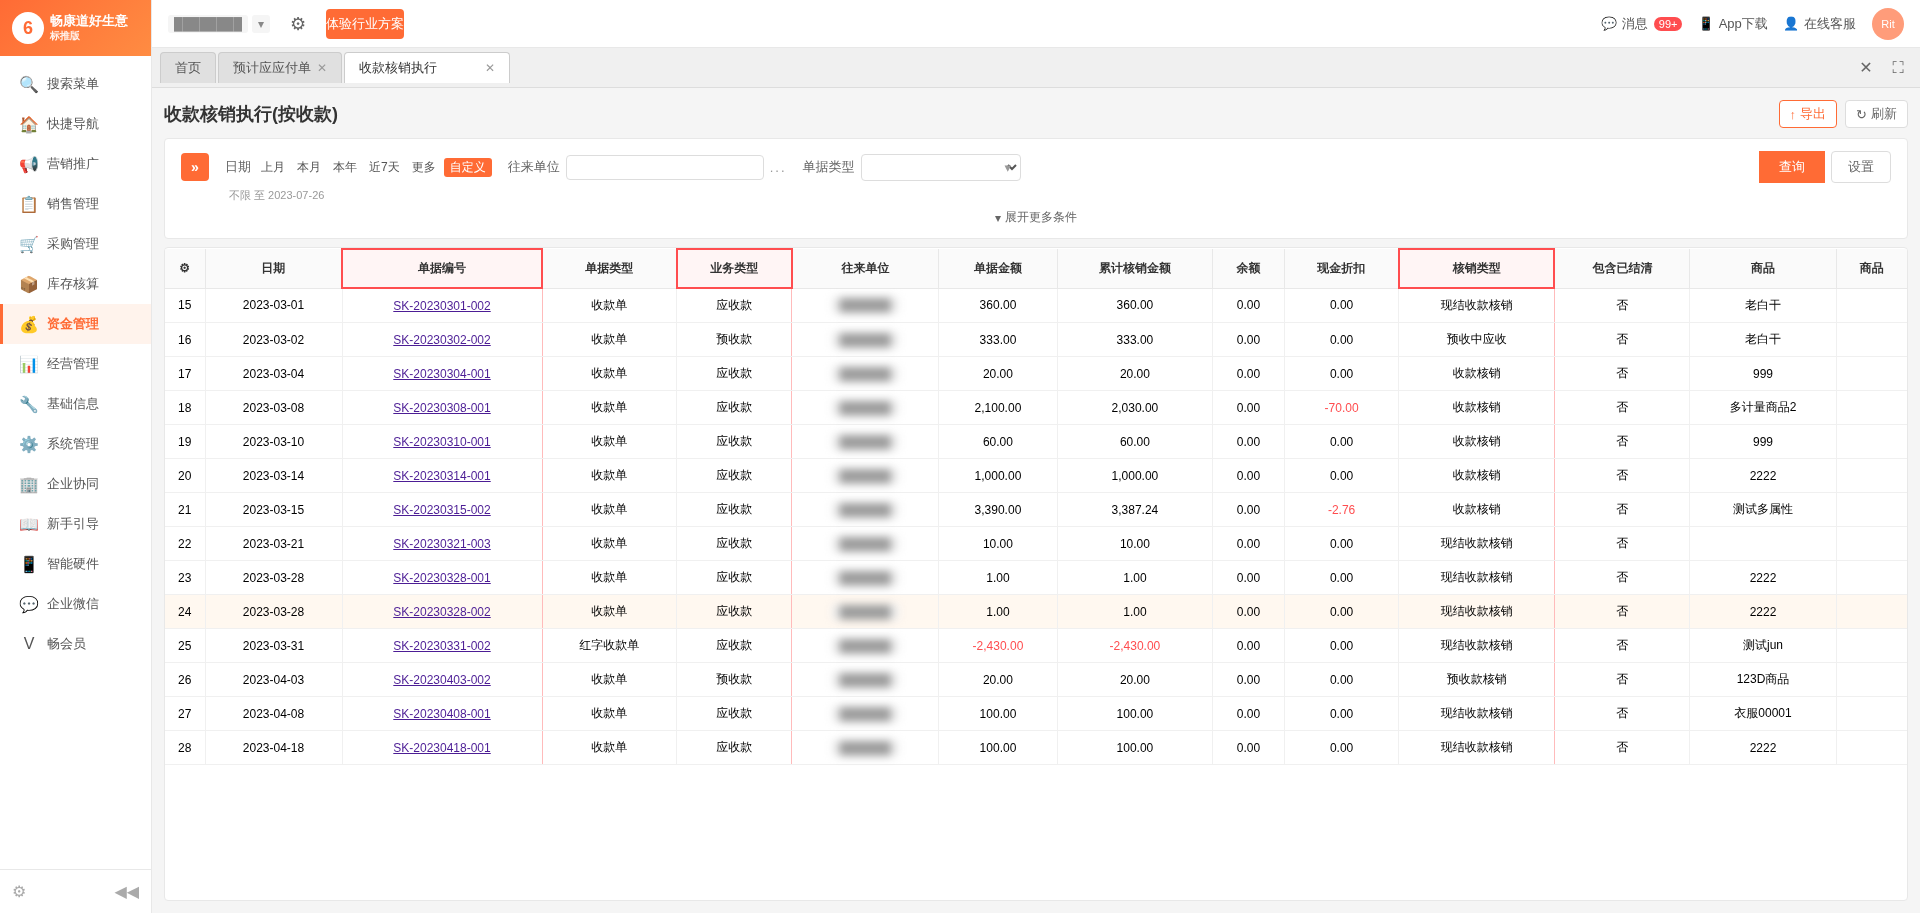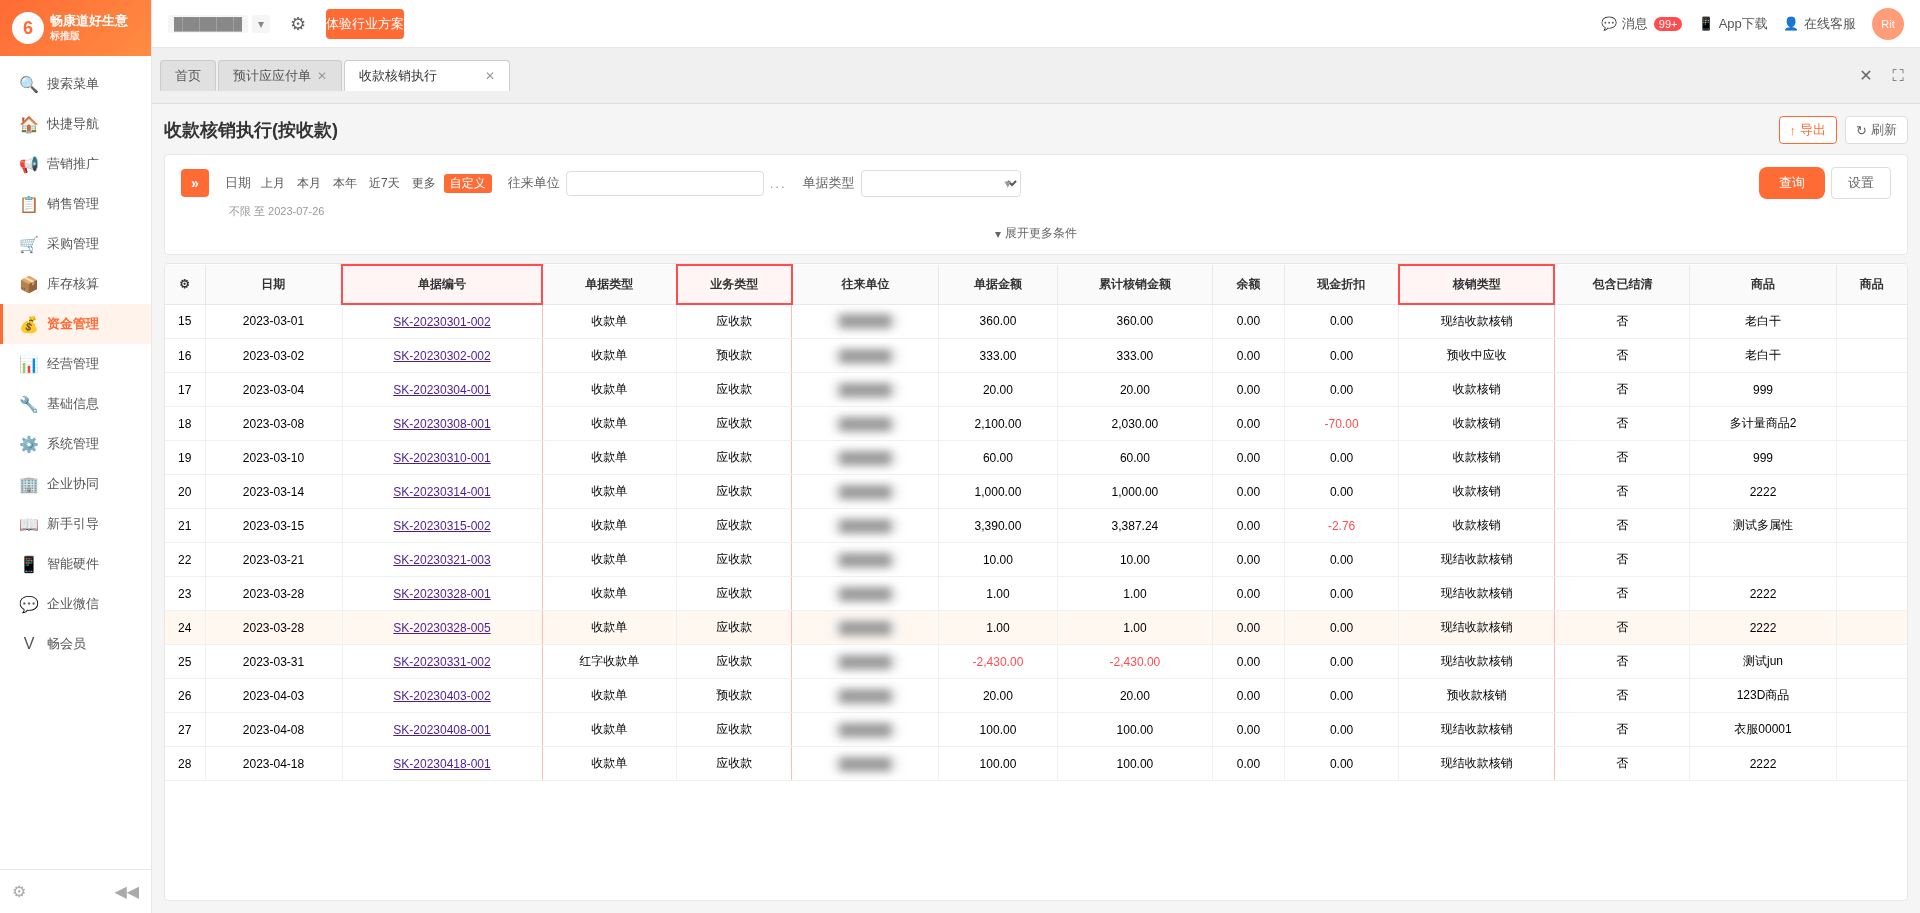--- a/index.html
+++ b/index.html
@@ -30,21 +30,21 @@
     .breadcrumb-selector span { color: #888; font-size: 12px; cursor: pointer; background: #f5f5f5; padding: 2px 6px; border-radius: 3px; }
     .breadcrumb-arrow { color: #999; font-size: 12px; }
     .settings-btn { width: 32px; height: 32px; display: flex; align-items: center; justify-content: center; color: #666; cursor: pointer; font-size: 18px; }
     .industry-btn { background: #ff6b35; color: #fff; border: none; padding: 6px 0; border-radius: 4px; cursor: pointer; font-size: 13px; }
     .topbar-right { display: flex; align-items: center; gap: 16px; }
     .topbar-action { display: flex; align-items: center; gap: 4px; color: #555; cursor: pointer; font-size: 13px; }
     .badge { background: #ff4d4f; color: #fff; border-radius: 10px; padding: 1px 5px; font-size: 11px; margin-left: 2px; }
     .user-avatar { width: 32px; height: 32px; background: #ff9c7a; border-radius: 50%; display: flex; align-items: center; justify-content: center; color: #fff; font-size: 11px; cursor: pointer; }
 
     
-    .tabbar { height: 56px; background: #f0f0f0; display: flex; align-items: center; padding: 0 8px; gap: 2px; border-bottom: 1px solid #ddd; flex-shrink: 0; }
+    .tabbar { height: 40px; background: #f0f0f0; display: flex; align-items: center; padding: 0 8px; gap: 2px; border-bottom: 1px solid #ddd; flex-shrink: 0; }
     .tab { display: flex; align-items: center; padding: 6px 14px; border-radius: 4px 4px 0 0; cursor: pointer; font-size: 13px; gap: 6px; background: #e0e0e0; color: #555; border: 1px solid #ccc; border-bottom: none; }
     .tab.active { background: #fff; color: #333; font-weight: 500; border-bottom-color: #fff; gap: 48px; }
     .tab .close { color: #999; font-size: 12px; cursor: pointer; }
     .tabbar-actions { margin-left: auto; display: flex; gap: 4px; }
     .tabbar-action-btn { width: 28px; height: 28px; display: flex; align-items: center; justify-content: center; color: #666; cursor: pointer; font-size: 16px; }
 
     
     .content { flex: 1; overflow: hidden; display: flex; flex-direction: column; background: #f5f5f5; padding: 12px; }
     .page-header { display: flex; align-items: center; justify-content: space-between; margin-bottom: 10px; }
     .page-title { font-size: 18px; font-weight: bold; color: #333; }
@@ -57,21 +57,21 @@
     .filter-row { display: flex; align-items: center; gap: 16px; flex-wrap: wrap; }
     .filter-expand-btn { width: 28px; height: 28px; background: #ff6b35; color: #fff; border-radius: 4px; display: flex; align-items: center; justify-content: center; cursor: pointer; font-size: 14px; font-weight: bold; flex-shrink: 0; }
     .filter-group { display: flex; align-items: center; gap: 6px; }
     .filter-label { color: #666; font-size: 13px; white-space: nowrap; }
     .date-shortcuts { display: flex; gap: 4px; align-items: center; }
     .date-btn { color: #555; cursor: pointer; font-size: 12px; padding: 2px 4px; }
     .date-custom { background: #ff6b35; color: #fff; padding: 1px 6px; border-radius: 3px; font-size: 12px; cursor: pointer; }
     .filter-input { border: 1px solid #ddd; border-radius: 4px; padding: 4px 10px; font-size: 13px; color: #555; min-width: 160px; }
     .filter-dots { color: #999; letter-spacing: 2px; cursor: pointer; }
     .filter-select { border: 1px solid #ddd; border-radius: 4px; padding: 4px 10px; font-size: 13px; color: #555; min-width: 160px; background: #fff; }
-    .query-btn { background: #ff6b35; color: #fff; border: none; padding: 6px 20px; border-radius: 8px; cursor: pointer; font-size: 13px; }
+    .query-btn { background: #ff6b35; color: #fff; border: none; padding: 6px 20px; border-radius: 0; cursor: pointer; font-size: 13px; }
     .setting-btn { background: #fff; color: #666; border: 1px solid #ddd; padding: 6px 16px; border-radius: 4px; cursor: pointer; font-size: 13px; }
     .expand-more { display: flex; align-items: center; justify-content: center; gap: 4px; color: #666; font-size: 12px; cursor: pointer; margin-top: 6px; }
 
     
     .table-container { flex: 1; background: #fff; border-radius: 4px; border: 1px solid #e8e8e8; overflow: hidden; display: flex; flex-direction: column; }
     .table-scroll { overflow: auto; flex: 1; }
     table { width: 100%; border-collapse: collapse; font-size: 12px; min-width: 1400px; }
     thead th { background: #fafafa; color: #333; font-weight: 600; padding: 10px 8px; text-align: center; border-bottom: 1px solid #e8e8e8; border-right: 1px solid #e8e8e8; white-space: nowrap; position: sticky; top: 0; z-index: 10; }
     thead th:last-child { border-right: none; }
     tbody td { padding: 8px 8px; text-align: center; border-bottom: 1px solid #f0f0f0; border-right: 1px solid #f0f0f0; white-space: nowrap; }
@@ -440,21 +440,21 @@
                 <td>0.00</td>
                 <td>0.00</td>
                 <td style="border-left: 1px solid rgb(255, 187, 187); border-right: 1px solid rgb(255, 187, 187);">现结收款核销</td>
                 <td>否</td>
                 <td>2222</td>
                 <td></td>
               </tr>
               <tr class="highlighted">
                 <td>24</td>
                 <td>2023-03-28</td>
-                <td style="border-left: 1px solid rgb(255, 187, 187); border-right: 1px solid rgb(255, 187, 187);"><span class="link">SK-20230328-005</span></td>
+                <td style="border-left: 1px solid rgb(255, 187, 187); border-right: 1px solid rgb(255, 187, 187);"><span class="link">SK-20230328-002</span></td>
                 <td>收款单</td>
                 <td style="border-left: 1px solid rgb(255, 187, 187); border-right: 1px solid rgb(255, 187, 187);">应收款</td>
                 <td><span class="blur-text">██████</span></td>
                 <td>1.00</td>
                 <td>1.00</td>
                 <td>0.00</td>
                 <td>0.00</td>
                 <td style="border-left: 1px solid rgb(255, 187, 187); border-right: 1px solid rgb(255, 187, 187);">现结收款核销</td>
                 <td>否</td>
                 <td>2222</td>

